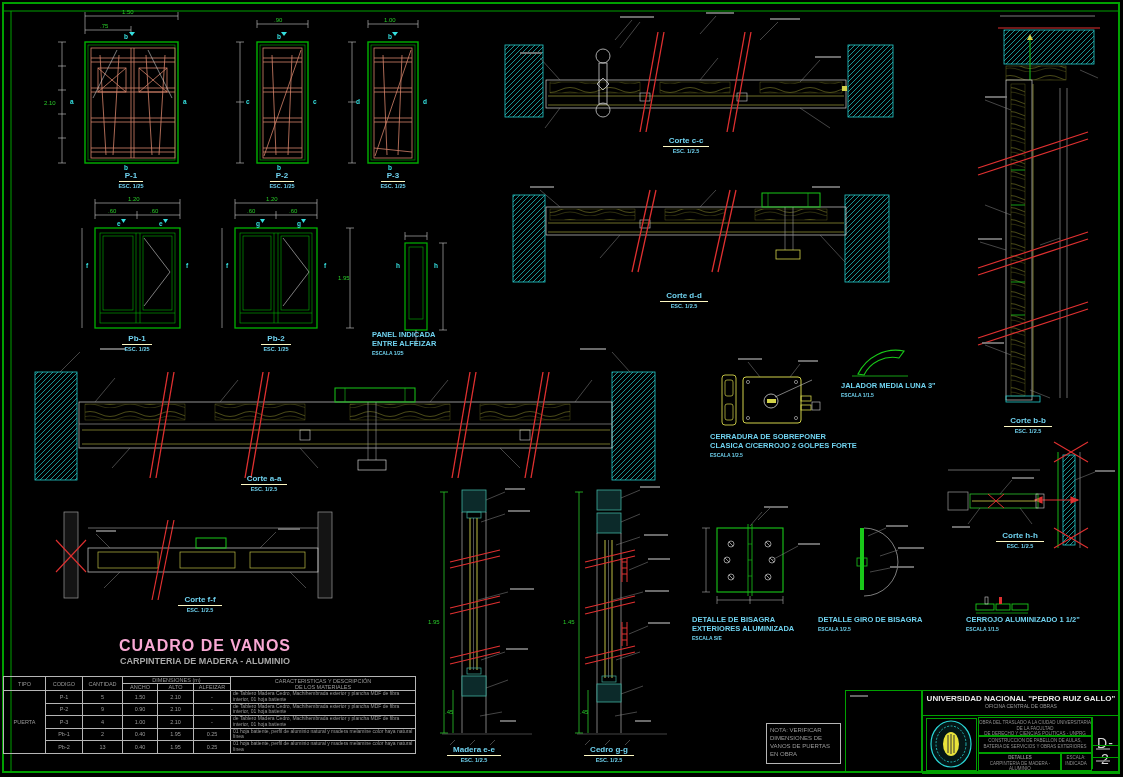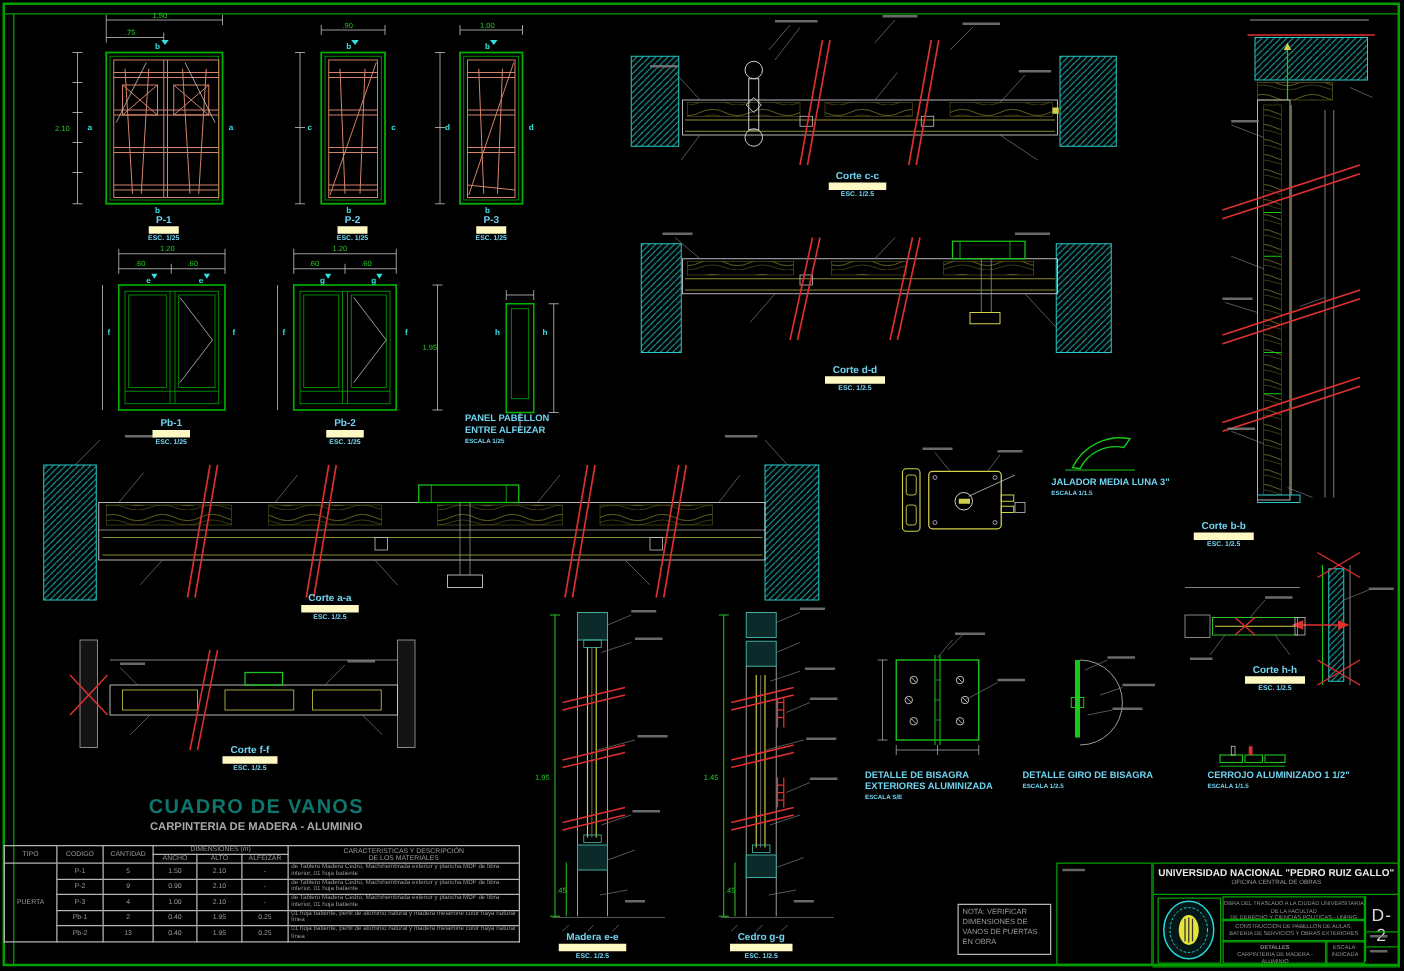--- a/index.html
+++ b/index.html
@@ -3,30 +3,30 @@
 <meta charset="utf-8">
 <style>
   html,body{margin:0;padding:0;background:#000;}
   #sheet{position:relative;width:1123px;height:777px;background:#000;overflow:hidden;
          font-family:"Liberation Sans",sans-serif;}
   svg text{font-family:"Liberation Sans",sans-serif;}
   .mk{fill:#35e0e0;font-size:6.5px;font-weight:bold;}
   .dim{fill:#28c828;font-size:6px;}
   
   .cl{position:absolute;text-align:center;color:#6fd2ef;font-weight:bold;font-size:8px;line-height:1.15;}
-  .cl .t{display:inline-block;border-bottom:6px solid #fef9c3;padding:0 6px 1px;}
+  .cl .t{display:inline-block;border-bottom:1px solid #fef9c3;padding:0 6px 1px;}
   .cl .s{font-size:5.5px;margin-top:1px;}
   
   .hw{position:absolute;color:#6fd2ef;font-weight:bold;font-size:7.5px;line-height:1.2;}
   .hw .s{font-size:5px;margin-top:2px;}
   
   .nota{position:absolute;left:766px;top:723px;width:70px;height:37px;border:1px solid #b5b5b5;
         color:#9a9a9a;font-size:6px;line-height:1.35;padding:2px 0 0 3px;}
   
-  .cv-title{position:absolute;left:60px;top:637px;width:290px;text-align:center;color:#0f766e;
+  .cv-title{position:absolute;left:60px;top:637px;width:290px;text-align:center;color:#f9a8d4;
             font-size:16px;font-weight:bold;letter-spacing:1px;}
   .cv-sub{position:absolute;left:60px;top:656px;width:290px;text-align:center;color:#a8a8a8;
           font-size:9px;font-weight:bold;}
   table.cv{position:absolute;left:3px;top:676px;border-collapse:collapse;table-layout:fixed;
            color:#999;font-size:5.5px;}
   table.cv td,table.cv th{border:1px solid #b5b5b5;padding:0 1px;text-align:center;font-weight:normal;}
   table.cv .desc{text-align:left;font-size:5px;line-height:1.15;padding-left:2px;}
   
   .tb{position:absolute;border:1px solid #00a000;}
   .tb-uni{color:#e8e8e8;font-weight:bold;font-size:8px;text-align:center;}
@@ -692,34 +692,34 @@
 </div>
 <div class="cl" style="left:107px;top:334px;width:60px">
   <div class="t">Pb-1</div>
   <div class="s">ESC. 1/25</div>
 </div>
 <div class="cl" style="left:246px;top:334px;width:60px">
   <div class="t">Pb-2</div>
   <div class="s">ESC. 1/25</div>
 </div>
 <div class="hw" style="left:372px;top:330px;width:96px">
-  <div>PANEL PABELLON</div>
+  <div>PANEL INDICADA</div>
   <div>ENTRE ALFEIZAR</div>
   <div class="s">ESCALA 1/25</div>
 </div>
 
 <div class="cl" style="left:650px;top:136px;width:72px">
   <div class="t">Corte c-c</div>
   <div class="s">ESC. 1/2.5</div>
 </div>
 <div class="cl" style="left:648px;top:291px;width:72px">
   <div class="t">Corte d-d</div>
   <div class="s">ESC. 1/2.5</div>
 </div>
-<div class="cl" style="left:947px;top:416px;width:64px">
+<div class="cl" style="left:996px;top:416px;width:64px">
   <div class="t">Corte b-b</div>
   <div class="s">ESC. 1/2.5</div>
 </div>
 <div class="cl" style="left:228px;top:474px;width:72px">
   <div class="t">Corte a-a</div>
   <div class="s">ESC. 1/2.5</div>
 </div>
 <div class="cl" style="left:164px;top:595px;width:72px">
   <div class="t">Corte f-f</div>
   <div class="s">ESC. 1/2.5</div>
@@ -730,20 +730,25 @@
 </div>
 <div class="cl" style="left:573px;top:745px;width:72px">
   <div class="t">Cedro g-g</div>
   <div class="s">ESC. 1/2.5</div>
 </div>
 <div class="cl" style="left:984px;top:531px;width:72px">
   <div class="t">Corte h-h</div>
   <div class="s">ESC. 1/2.5</div>
 </div>
 
+<div class="hw" style="left:710px;top:432px;width:200px">
+  <div>CERRADURA DE SOBREPONER</div>
+  <div>CLASICA C/CERROJO 2 GOLPES FORTE</div>
+  <div class="s">ESCALA 1/2.5</div>
+</div>
 <div class="hw" style="left:841px;top:381px;width:130px">
   <div>JALADOR MEDIA LUNA 3"</div>
   <div class="s">ESCALA 1/1.5</div>
 </div>
 <div class="hw" style="left:692px;top:615px;width:130px">
   <div>DETALLE DE BISAGRA</div>
   <div>EXTERIORES ALUMINIZADA</div>
   <div class="s">ESCALA S/E</div>
 </div>
 <div class="hw" style="left:818px;top:615px;width:140px">
@@ -864,21 +869,21 @@
   <div style="position:absolute;left:55px;top:61px;width:82px;height:17px;border:1px solid #00a000">
     <div class="tb-small" style="margin-top:2px;font-weight:bold">DETALLES</div>
     <div class="tb-small">CARPINTERIA DE MADERA - ALUMINIO</div>
   </div>
   <div style="position:absolute;left:137px;top:61px;width:30px;height:17px;border:1px solid #00a000">
     <div class="tb-small" style="margin-top:2px">ESCALA:</div>
     <div class="tb-small">INDICADA</div>
   </div>
 
   <div style="position:absolute;left:169px;top:26px;width:25px;height:52px;border-left:1px solid #00a000">
-    <div class="d2" style="margin-top:7px">D-2</div>
+    <div class="d2" style="margin-top:18px">D-2</div>
     <div style="position:absolute;left:0;top:28px;width:25px;border-top:1px solid #00a000;height:0"></div>
     <div style="position:absolute;left:0;top:40px;width:25px;border-top:1px solid #00a000;height:0"></div>
     <div class="smudge" style="left:3px;top:31px;width:14px;height:1.5px"></div>
     <div class="smudge" style="left:3px;top:43px;width:14px;height:1.5px"></div>
   </div>
 </div>
 
 </div>
 
 </body></html>

